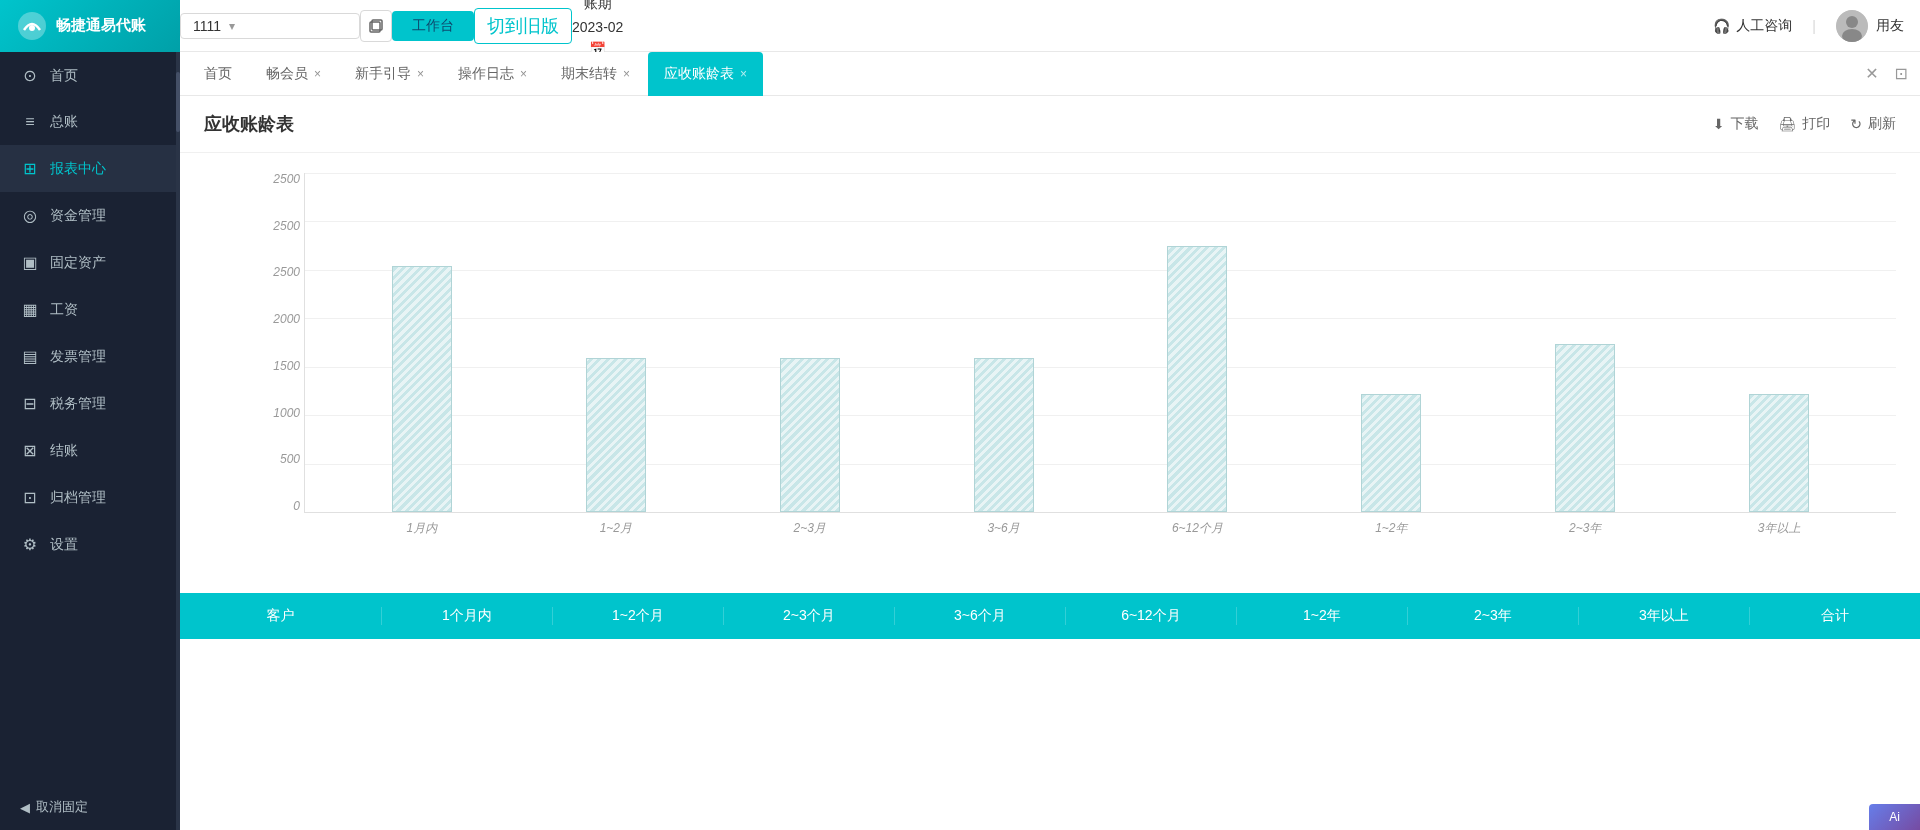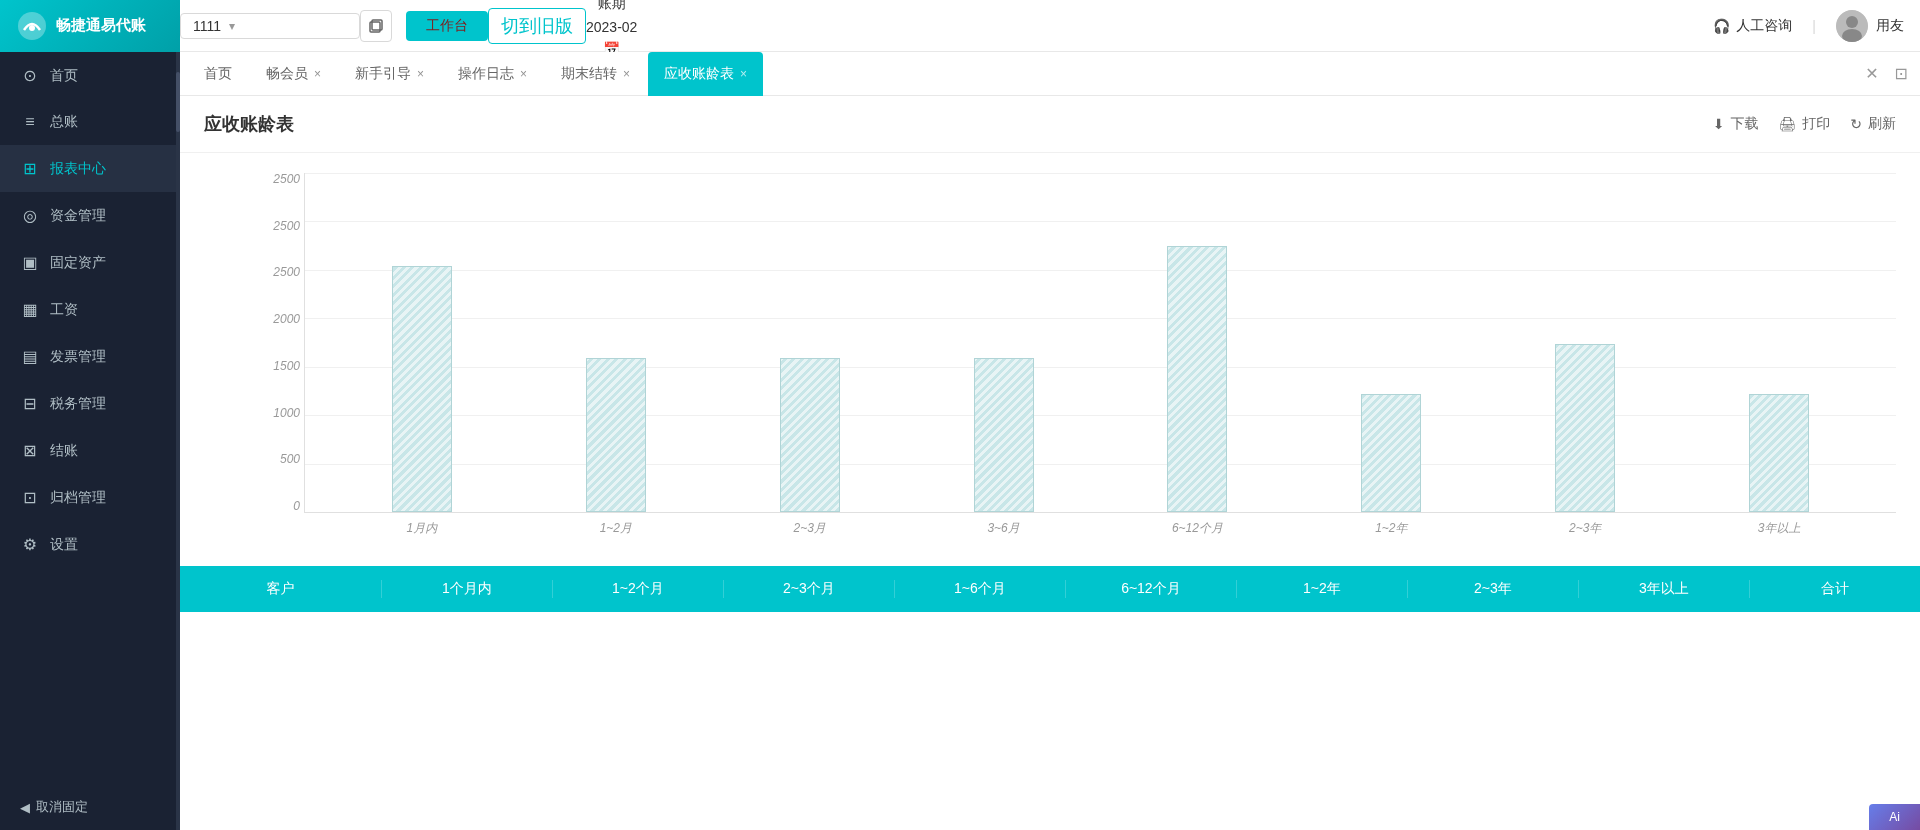--- a/index.html
+++ b/index.html
@@ -53,27 +53,26 @@
       width: 32px; height: 32px;
       border: 1px solid #d9d9d9;
       border-radius: 4px;
       display: flex; align-items: center; justify-content: center;
       cursor: pointer;
       background: #fff;
       color: #666;
     }
     .workbench-btn {
       background: #00c4cc;
-      color: #7f1d1d;
+      color: #0c4a6e;
       border: none;
       border-radius: 4px;
       padding: 6px 20px;
       cursor: pointer;
       font-size: 14px;
-      margin-left: 14px;
     }
     .switch-btn {
       border: 1px solid #00c4cc;
       color: #00c4cc;
       background: #fff;
       border-radius: 4px;
       padding: 5px 12px;
       cursor: pointer;
       font-size: 18px;
     }
@@ -278,21 +277,21 @@
     .chart-container {
       padding: 20px 24px;
       background: #fff;
     }
     .chart-wrapper {
       position: relative;
       height: 340px;
       border-left: 1px solid #e0e0e0;
       border-bottom: 1px solid #e0e0e0;
       margin-left: 50px;
-      margin-bottom: 33px;
+      margin-bottom: 24px;
       font-style: italic;
     }
 
     
     .y-axis {
       position: absolute;
       left: -50px;
       top: 0;
       bottom: 0;
       width: 45px;
@@ -368,20 +367,21 @@
     
     .table-header {
       display: flex;
       background: #00c4cc;
       color: #fff;
       font-size: 14px;
       height: 46px;
       align-items: center;
       position: sticky;
       bottom: 0;
+      margin-top: 36px;
     }
     .table-header-cell {
       flex: 1;
       text-align: center;
       padding: 0 8px;
       border-right: 1px solid rgba(255,255,255,0.2);
     }
     .table-header-cell:first-child {
       flex: 1.2;
     }
@@ -632,21 +632,21 @@
                 </div>
             </div>
           </div>
         </div>
 
         <div class="table-header" id="table-header">
             <div class="table-header-cell">客户</div>
             <div class="table-header-cell">1个月内</div>
             <div class="table-header-cell">1~2个月</div>
             <div class="table-header-cell">2~3个月</div>
-            <div class="table-header-cell">1~6个月</div>
+            <div class="table-header-cell">3~6个月</div>
             <div class="table-header-cell">6~12个月</div>
             <div class="table-header-cell">1~2年</div>
             <div class="table-header-cell">2~3年</div>
             <div class="table-header-cell">3年以上</div>
             <div class="table-header-cell">合计</div>
           </div>
       </div>
     </div>
   </div>
 </div>

